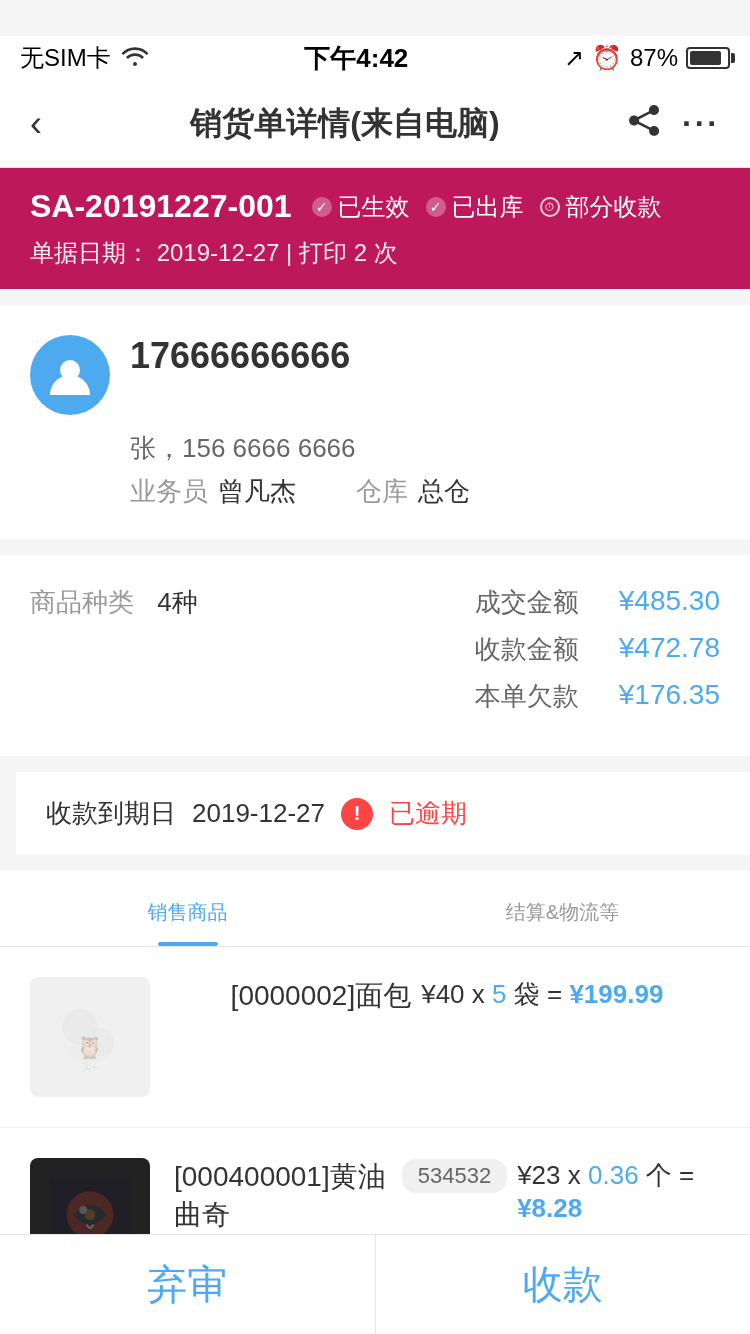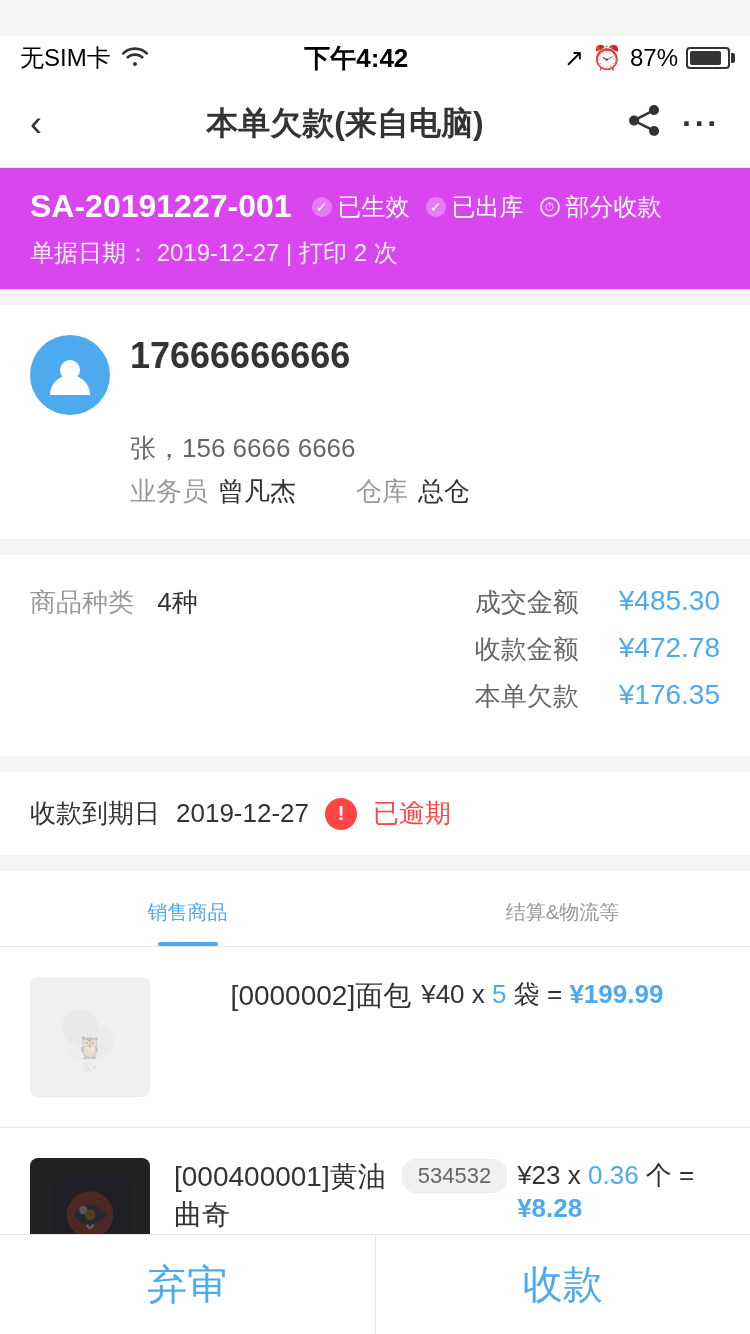--- a/index.html
+++ b/index.html
@@ -81,21 +81,21 @@
     .nav-right {
       display: flex;
       align-items: center;
       gap: 20px;
       width: 120px;
       justify-content: flex-end;
     }
 
     
     .header-card {
-      background: #d946ef;
+      background: #be185d;
       padding: 20px 30px;
     }
     .header-card-top {
       display: flex;
       align-items: center;
       gap: 20px;
       margin-bottom: 12px;
     }
     .order-id {
       font-size: 32px;
@@ -206,20 +206,21 @@
     
     .due-section {
       background: #fff;
       padding: 24px 30px;
       margin-top: 16px;
       display: flex;
       align-items: center;
       gap: 16px;
       font-size: 26px;
       color: #333;
+      margin-left: 16px;
     }
     .overdue-badge {
       background: #ff4444;
       color: #fff;
       border-radius: 50%;
       width: 32px; height: 32px;
       display: inline-flex;
       align-items: center;
       justify-content: center;
       font-size: 20px;
@@ -364,21 +365,21 @@
     <span>⏰</span>
     <span>87%</span>
     <div class="battery-icon">
       <div class="battery-fill"></div>
     </div>
   </div>
 </div>
 
 <div class="nav-bar">
   <div class="nav-back">‹</div>
-  <div class="nav-title">本单欠款(来自电脑)</div>
+  <div class="nav-title">销货单详情(来自电脑)</div>
   <div class="nav-right">
     <span>
       <svg width="36" height="36" viewBox="0 0 36 36" fill="none">
         <path d="M28 24c-1.4 0-2.7.6-3.6 1.5L13 19.7c.1-.4.2-.9.2-1.2 0-.4 0-.8-.1-1.2l11.2-5.7c.9.9 2.2 1.5 3.7 1.5 2.8 0 5-2.2 5-5s-2.2-5-5-5-5 2.2-5 5c0 .4 0 .8.1 1.2L11.8 15c-.9-.9-2.2-1.5-3.7-1.5-2.8 0-5 2.2-5 5s2.2 5 5 5c1.5 0 2.8-.6 3.7-1.5l11.4 5.8c-.1.4-.1.7-.1 1.1 0 2.7 2.2 4.9 5 4.9s5-2.2 5-4.9S30.8 24 28 24z" fill="#333"></path>
       </svg>
     </span>
     <span style="font-size:32px;font-weight:700;letter-spacing:2px;color:#333;">···</span>
   </div>
 </div>
 

